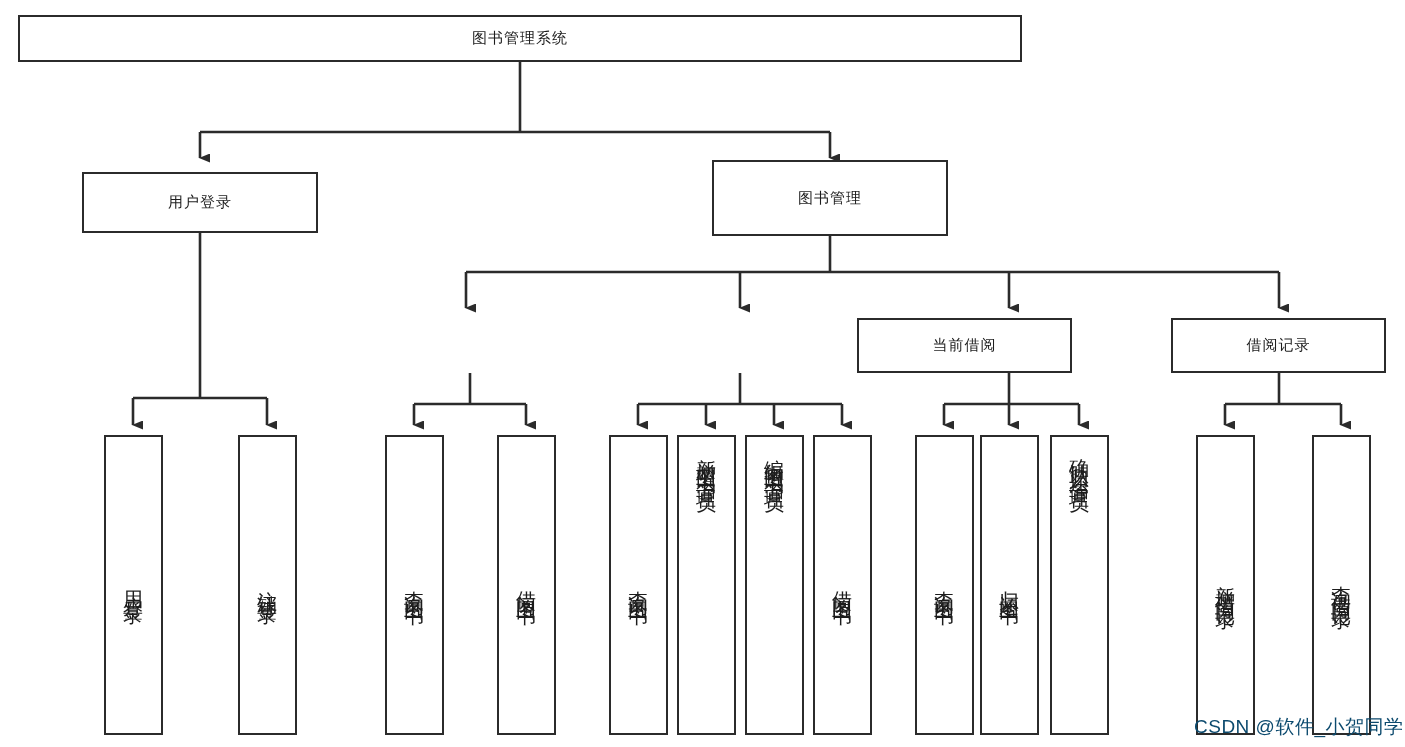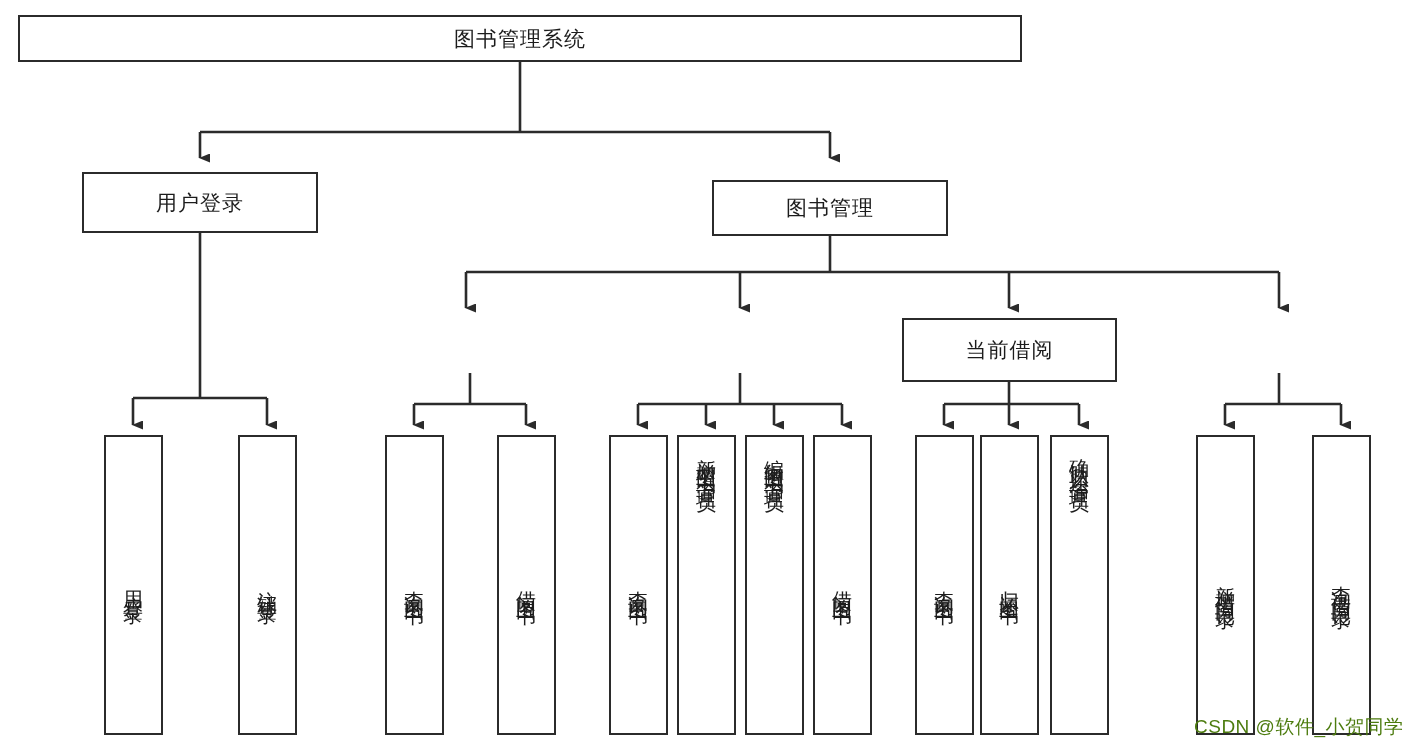--- a/index.html
+++ b/index.html
@@ -29,21 +29,21 @@
     position: absolute;
     box-sizing: border-box;
     border: 2px solid #2b2b2b;
     background: #ffffff;
     display: flex;
     align-items: center;
     justify-content: center;
     color: #1c1c1c;
   }
   .node .lbl {
-    font-size: 21px;
+    font-size: 15px;
     line-height: 1.1;
     letter-spacing: 1px;
     white-space: nowrap;
   }
   .node.vert {
     align-items: flex-start;
     justify-content: center;
     padding-top: 6px;
   }
   .node.vert .lbl {
@@ -55,21 +55,21 @@
     white-space: nowrap;
     text-align: left;
   }
   .node.vert.centered {
     align-items: center;
     padding-top: 0;
   }
   .watermark {
     position: absolute;
     font-size: 19px;
-    color: #4d7c0f;
+    color: #0c4a6e;
     white-space: nowrap;
     letter-spacing: 0.5px;
   }
 </style>
 </head>
 <body>
 
 <div id="canvas">
 
   <svg id="edges" viewBox="0 0 1405 747" xmlns="http://www.w3.org/2000/svg">
@@ -122,26 +122,29 @@
     </g>
   </svg>
 
   <div class="node" style="left:18px; top:15px; width:1004px; height:47px;">
     <span class="lbl">图书管理系统</span>
   </div>
 
   <div class="node" style="left:82px; top:172px; width:236px; height:61px;">
     <span class="lbl">用户登录</span>
   </div>
-  <div class="node" style="left:712px; top:180px; width:236px; height:56px;">
+  <div class="node" style="left:712px; top:160px; width:236px; height:76px;">
     <span class="lbl">图书管理</span>
   </div>
 
-  <div class="node" style="left:902px; top:318px; width:215px; height:64px;">
+  <div class="node" style="left:857px; top:318px; width:215px; height:55px;">
     <span class="lbl">当前借阅</span>
+  </div>
+  <div class="node" style="left:1171px; top:318px; width:215px; height:55px;">
+    <span class="lbl">借阅记录</span>
   </div>
 
   <div class="node vert centered" style="left:104px; top:435px; width:59px; height:300px;">
     <span class="lbl">用户登录</span>
   </div>
   <div class="node vert centered" style="left:238px; top:435px; width:59px; height:300px;">
     <span class="lbl">注销登录</span>
   </div>
 
   <div class="node vert centered" style="left:385px; top:435px; width:59px; height:300px;">

